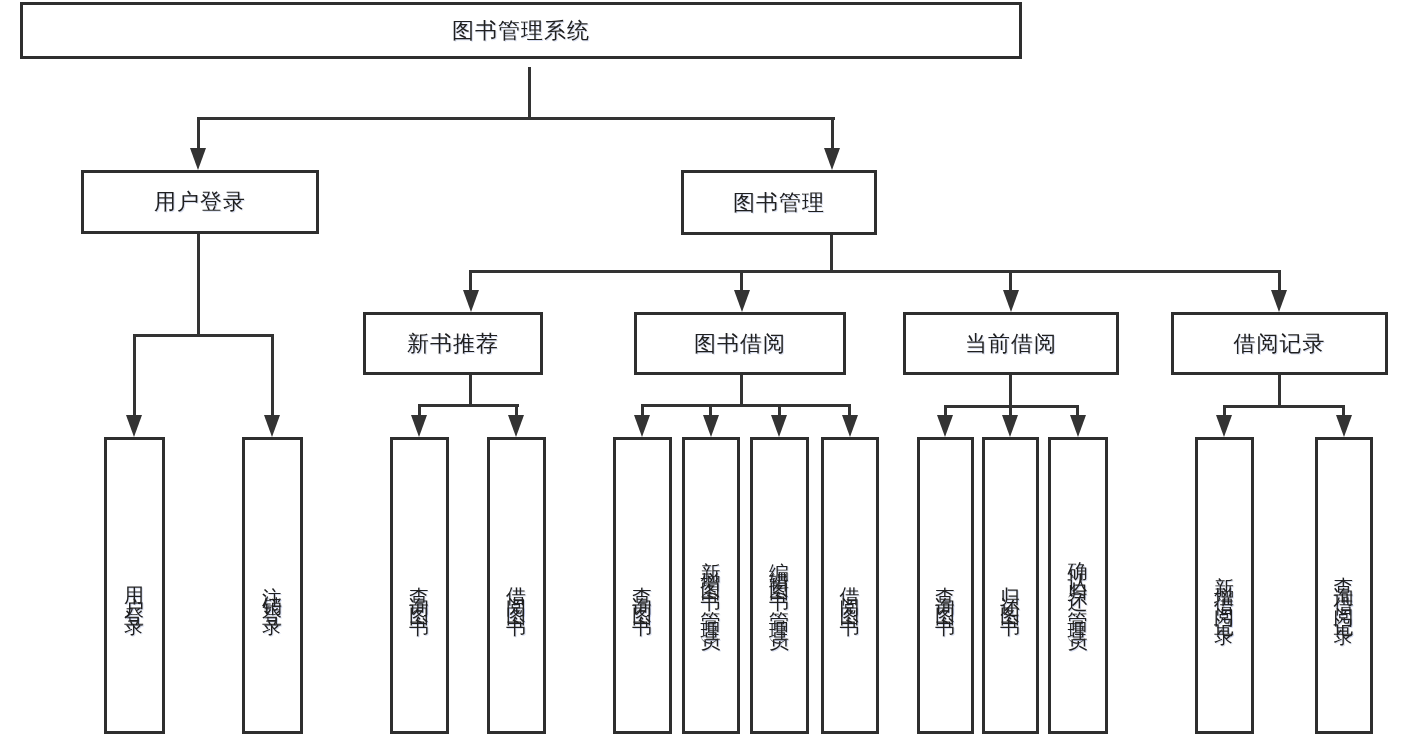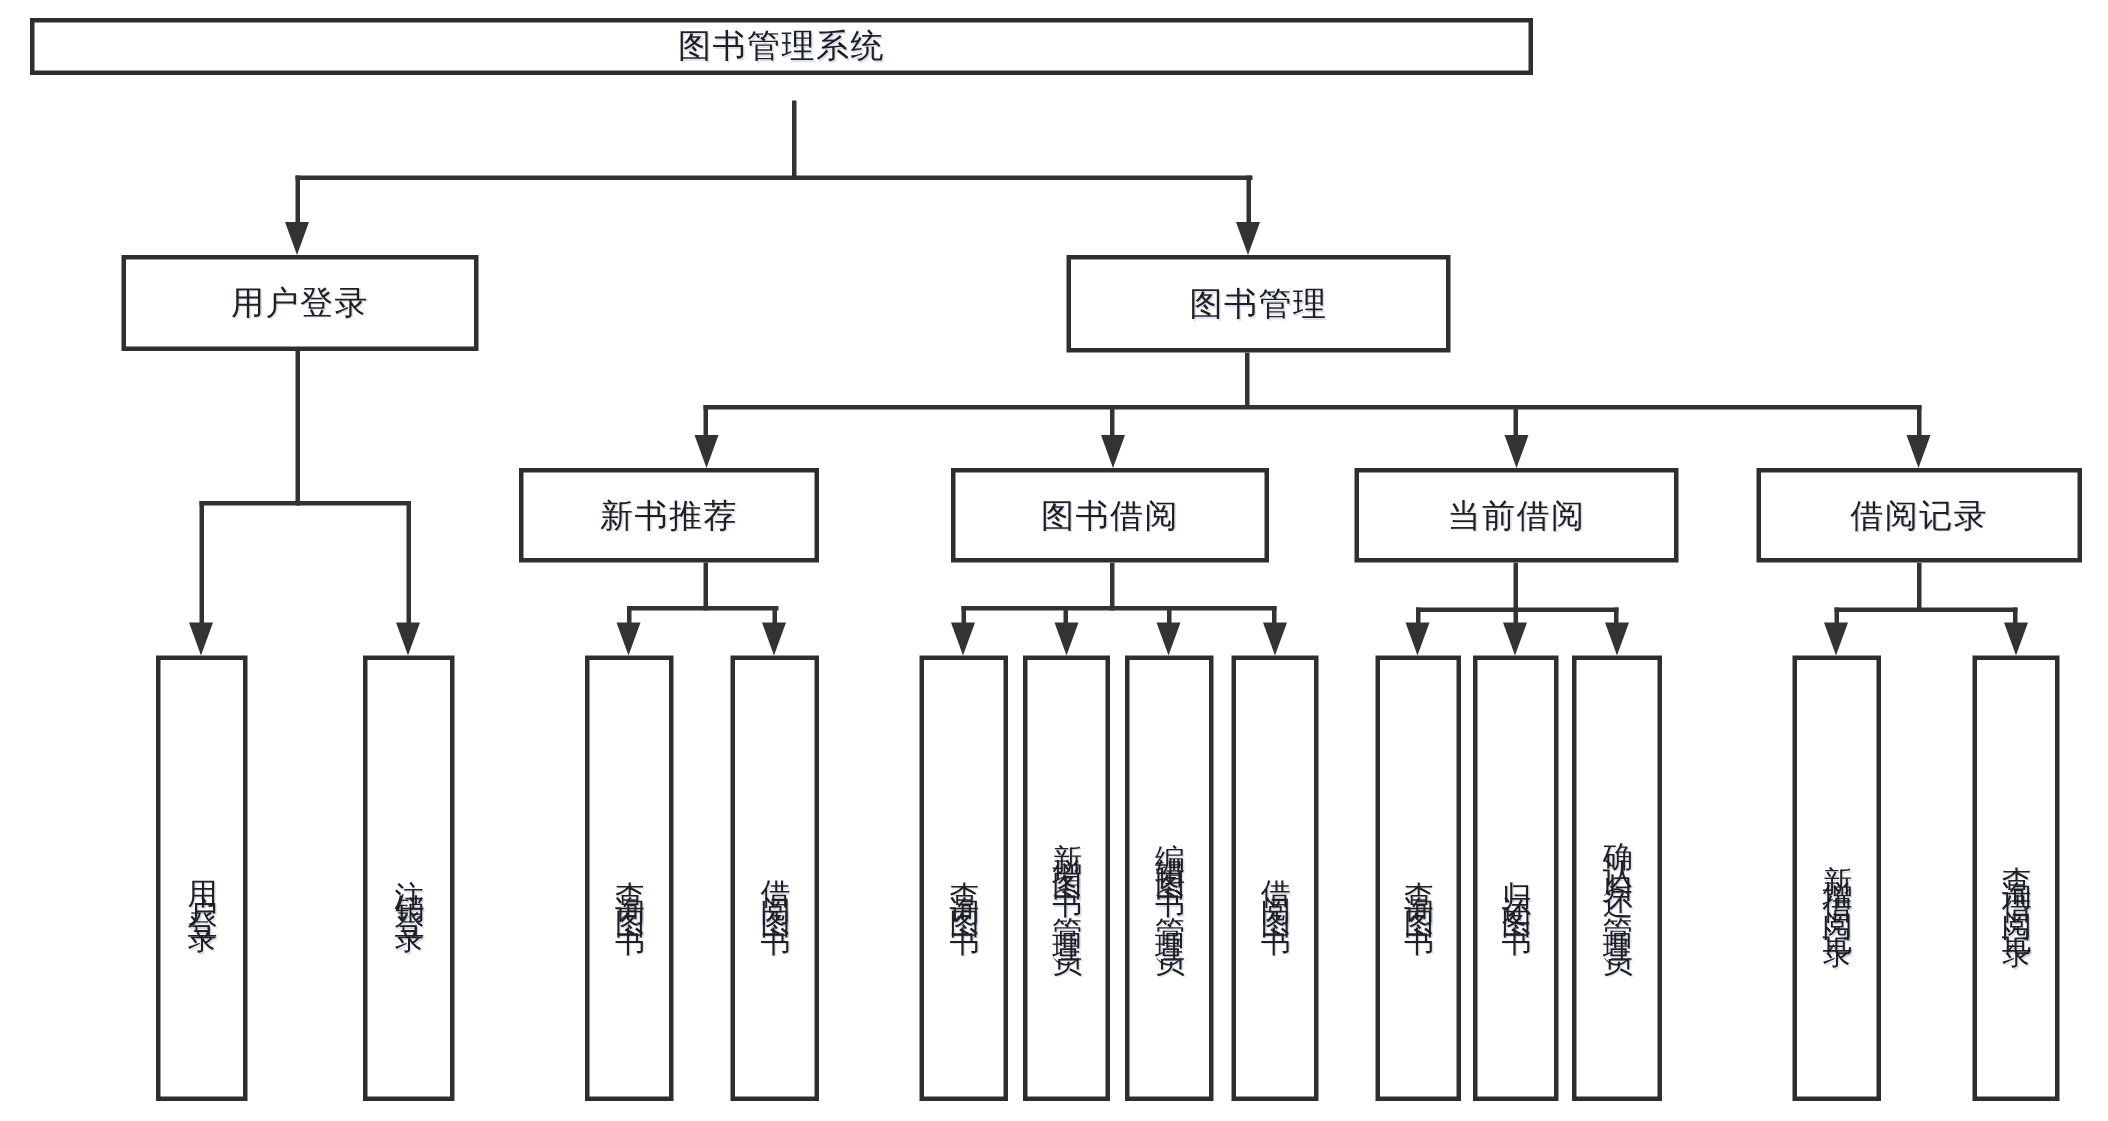--- a/index.html
+++ b/index.html
@@ -65,51 +65,51 @@
     text-shadow: 0 0 2px #ffffff, 1px 1px 0 #ffffff;
     z-index: 5;
     letter-spacing: 1px;
   }
 </style>
 </head>
 <body>
 
 <div class="stage">
 
-  <div class="box" style="left:20px;top:12px;width:1002px;height:38px">图书管理系统</div>
+  <div class="box" style="left:20px;top:2px;width:1002px;height:57px">图书管理系统</div>
 
   <div class="vline" style="left:528px;top:67px;height:52px"></div>
   <div class="hline" style="left:197px;top:117px;width:638px"></div>
   <div class="vline" style="left:197px;top:117px;height:34px"></div>
   <div class="vline" style="left:831px;top:117px;height:34px"></div>
   <div class="arrow" style="left:190px;top:148px"></div>
   <div class="arrow" style="left:824px;top:148px"></div>
 
   <div class="box" style="left:81px;top:170px;width:238px;height:64px">用户登录</div>
-  <div class="box" style="left:711px;top:170px;width:256px;height:65px">图书管理</div>
+  <div class="box" style="left:681px;top:170px;width:196px;height:65px">图书管理</div>
 
   <div class="vline" style="left:197px;top:233px;height:104px"></div>
   <div class="hline" style="left:133px;top:334px;width:141px"></div>
   <div class="vline" style="left:133px;top:334px;height:84px"></div>
   <div class="vline" style="left:271px;top:334px;height:84px"></div>
   <div class="arrow" style="left:126px;top:415px"></div>
   <div class="arrow" style="left:264px;top:415px"></div>
 
   <div class="vline" style="left:830px;top:235px;height:37px"></div>
   <div class="hline" style="left:469px;top:270px;width:812px"></div>
   <div class="vline" style="left:469px;top:270px;height:22px"></div>
   <div class="vline" style="left:740px;top:270px;height:22px"></div>
   <div class="vline" style="left:1009px;top:270px;height:22px"></div>
   <div class="vline" style="left:1278px;top:270px;height:22px"></div>
   <div class="arrow" style="left:463px;top:290px"></div>
   <div class="arrow" style="left:734px;top:290px"></div>
   <div class="arrow" style="left:1003px;top:290px"></div>
   <div class="arrow" style="left:1271px;top:290px"></div>
 
-  <div class="box" style="left:346px;top:312px;width:200px;height:63px">新书推荐</div>
+  <div class="box" style="left:363px;top:312px;width:180px;height:63px">新书推荐</div>
   <div class="box" style="left:634px;top:312px;width:212px;height:63px">图书借阅</div>
   <div class="box" style="left:1171px;top:312px;width:217px;height:63px">借阅记录</div>
   <div class="box" style="left:903px;top:312px;width:216px;height:63px">当前借阅</div>
 
   <div class="vline" style="left:469px;top:374px;height:33px"></div>
   <div class="hline" style="left:418px;top:404px;width:101px"></div>
   <div class="vline" style="left:418px;top:404px;height:14px"></div>
   <div class="vline" style="left:515px;top:404px;height:14px"></div>
   <div class="arrow" style="left:411px;top:415px"></div>
   <div class="arrow" style="left:508px;top:415px"></div>

